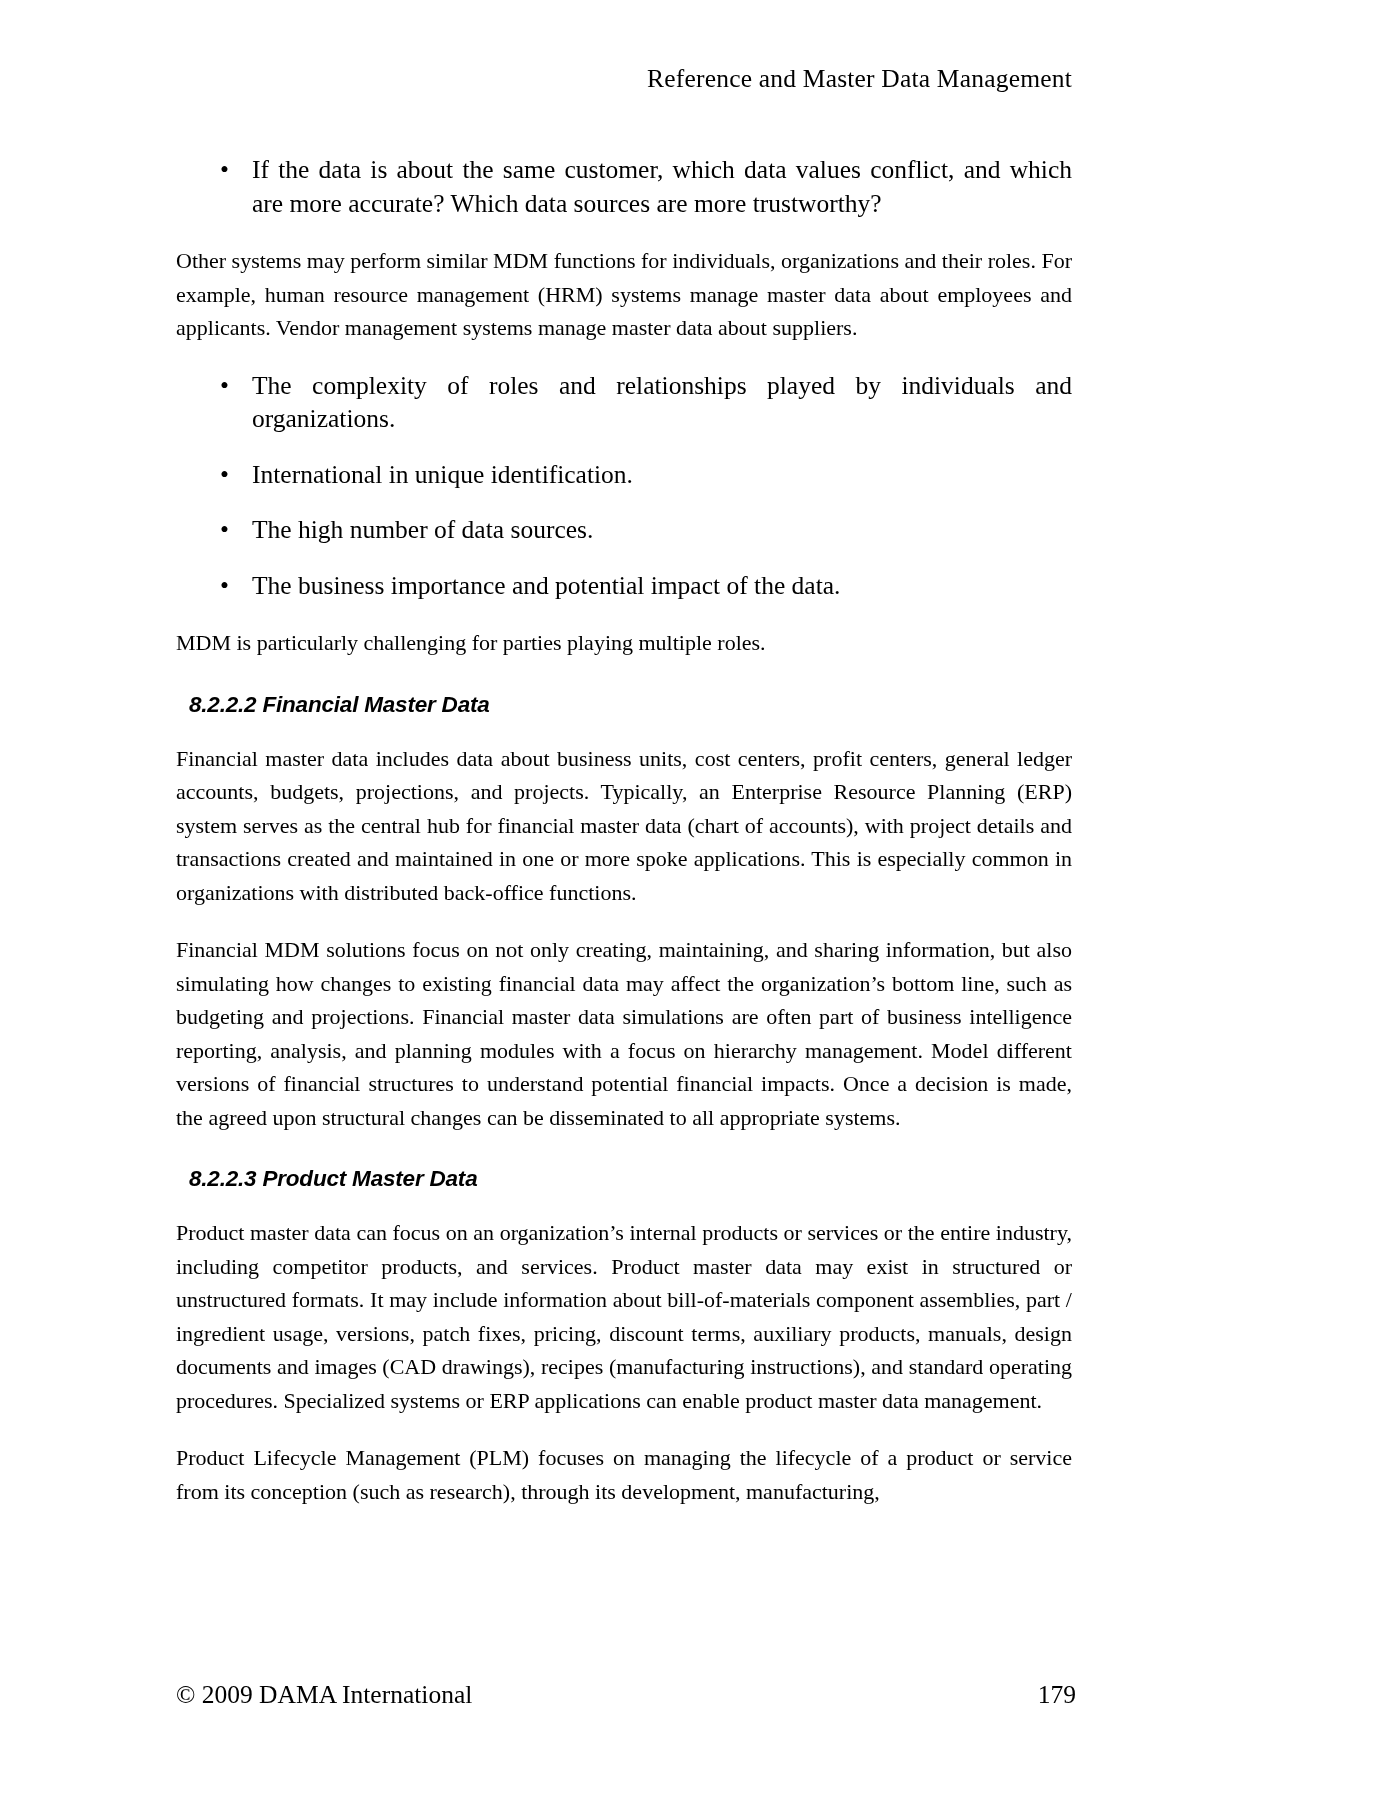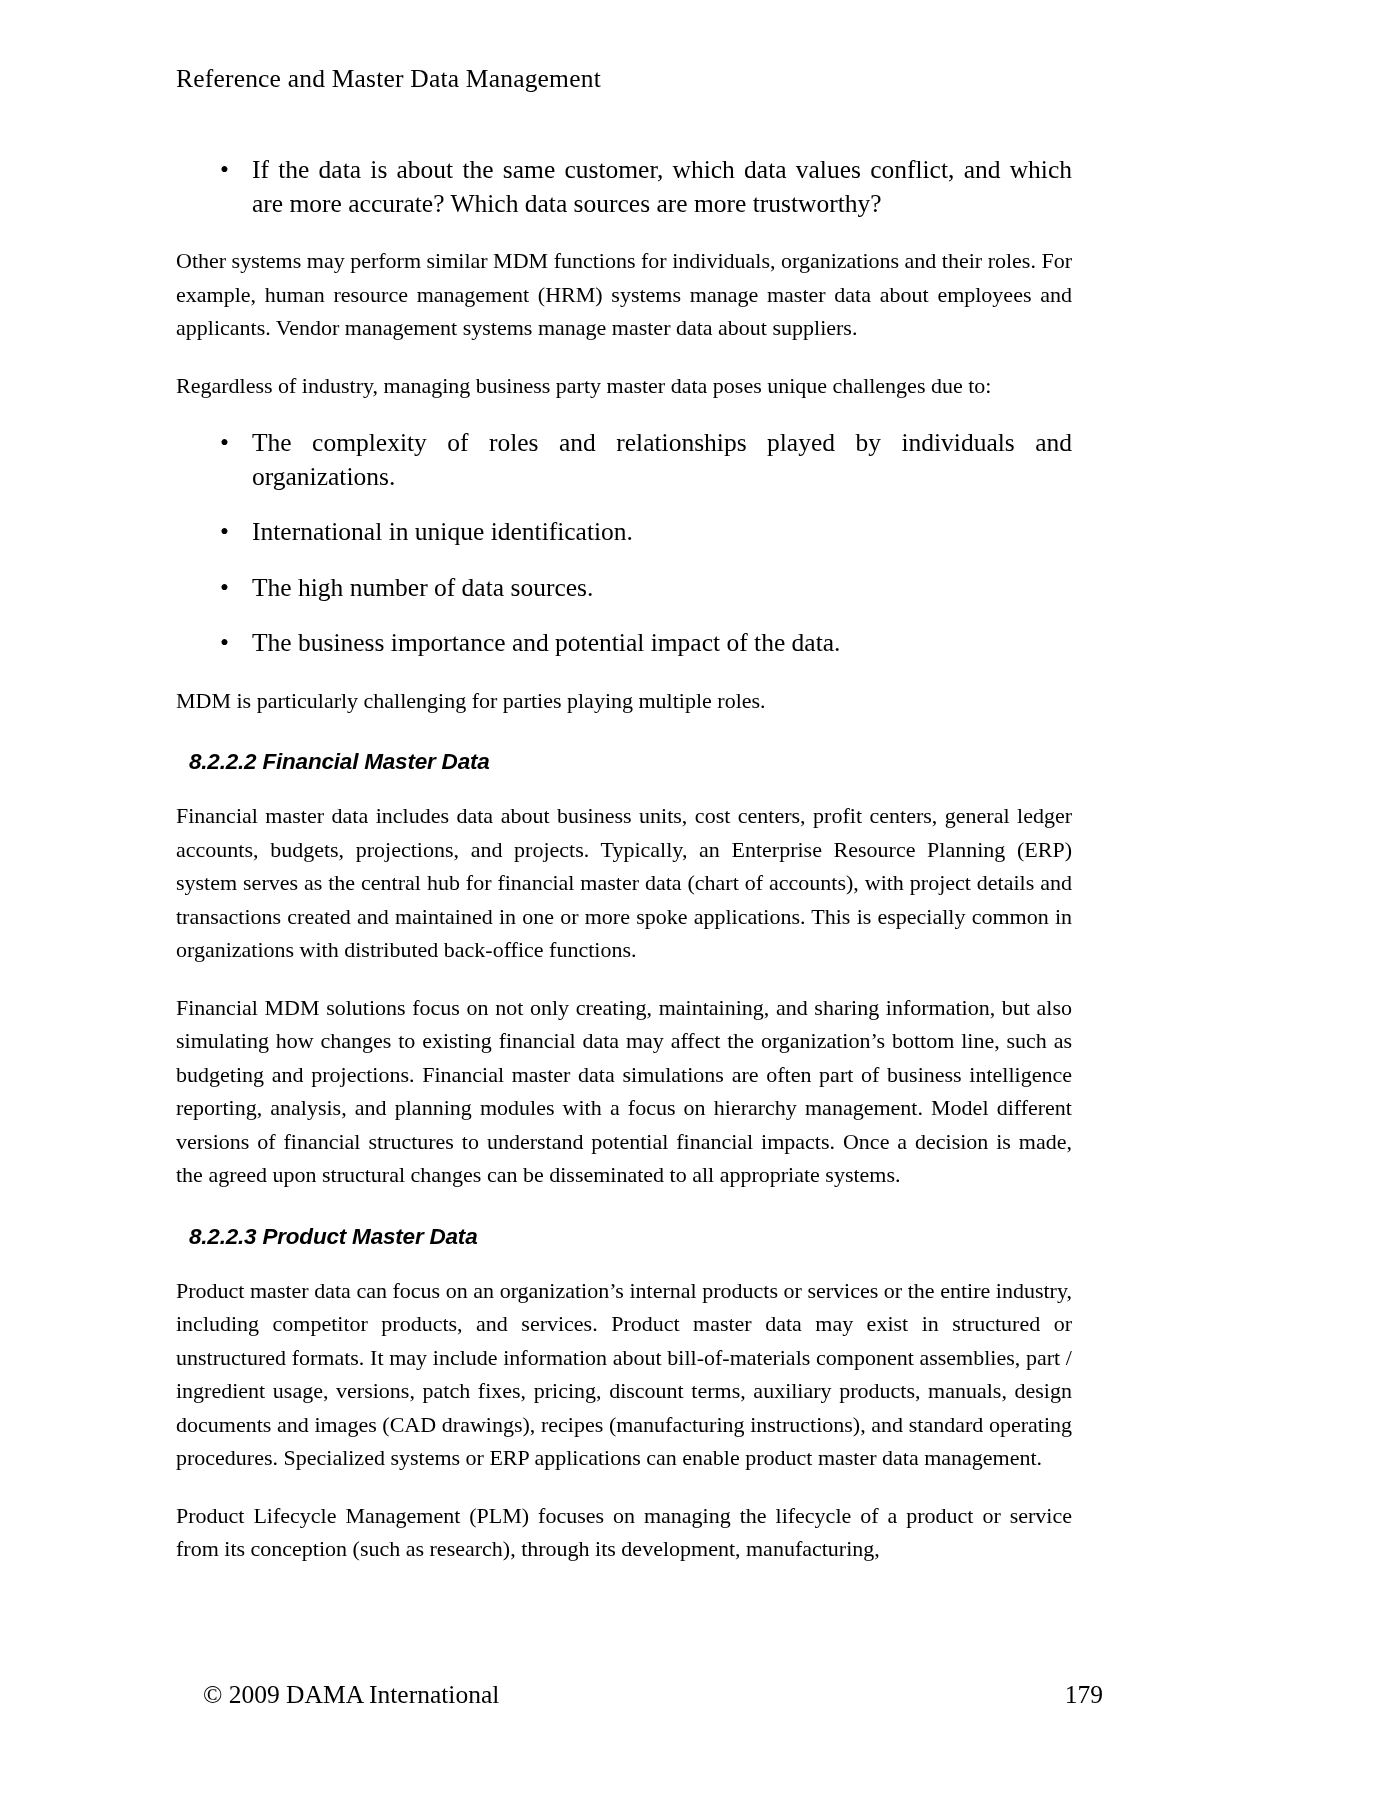--- a/index.html
+++ b/index.html
@@ -19,21 +19,21 @@
   }
   .content-frame {
     position: absolute;
     left: 176px;
     top: 62px;
     width: 896px;
   }
 
   
   .running-header {
-    text-align: left;
+    text-align: right;
     font-size: 25.5px;
     line-height: 1.3;
     letter-spacing: 0.2px;
     margin: 0 0 58px 0;
     white-space: nowrap;
   }
 
   
   .para {
     font-size: 22px;
@@ -89,21 +89,20 @@
   .page-footer {
     position: absolute;
     left: 176px;
     top: 1679px;
     width: 900px;
     display: flex;
     align-items: flex-start;
     justify-content: space-between;
     font-size: 25.5px;
     line-height: 32px;
-    margin-left: 27px;
   }
   .footer-copyright { white-space: nowrap; }
   .footer-pageno { white-space: nowrap; }
 </style>
 </head>
 <body>
 
 <div class="page">
 
   <div class="content-frame">
@@ -112,21 +111,20 @@
 
     <ul class="bullet-list level-a">
       <li class="bullet-item">
         <span class="bullet-glyph">•</span>
         <span>If the data is about the same customer, which data values conflict, and which are more accurate? Which data sources are more trustworthy?</span>
       </li>
     </ul>
 
     <p class="para">Other systems may perform similar MDM functions for individuals, organizations and their roles. For example, human resource management (HRM) systems manage master data about employees and applicants. Vendor management systems manage master data about suppliers.</p>
 
-    <p class="para">Regardless of industry, managing business party master data poses unique challenges due to:</p>
 
     <ul class="bullet-list">
       <li class="bullet-item">
         <span class="bullet-glyph">•</span>
         <span>The complexity of roles and relationships played by individuals and organizations.</span>
       </li>
       <li class="bullet-item no-justify">
         <span class="bullet-glyph">•</span>
         <span>International in unique identification.</span>
       </li>

